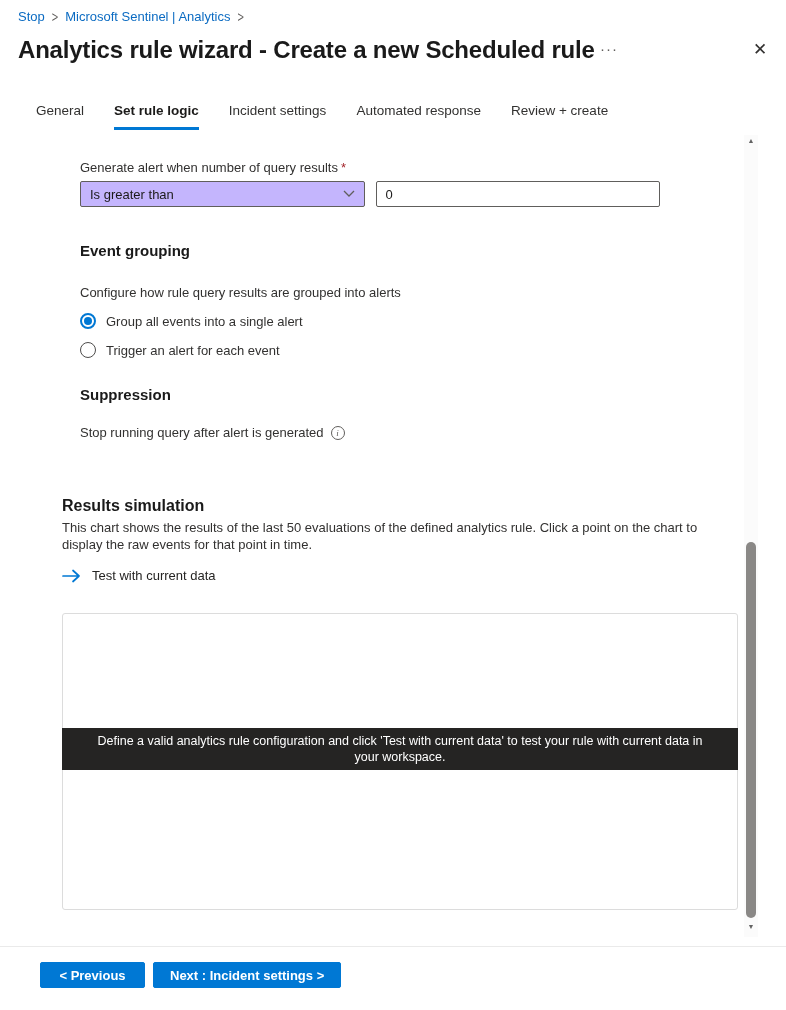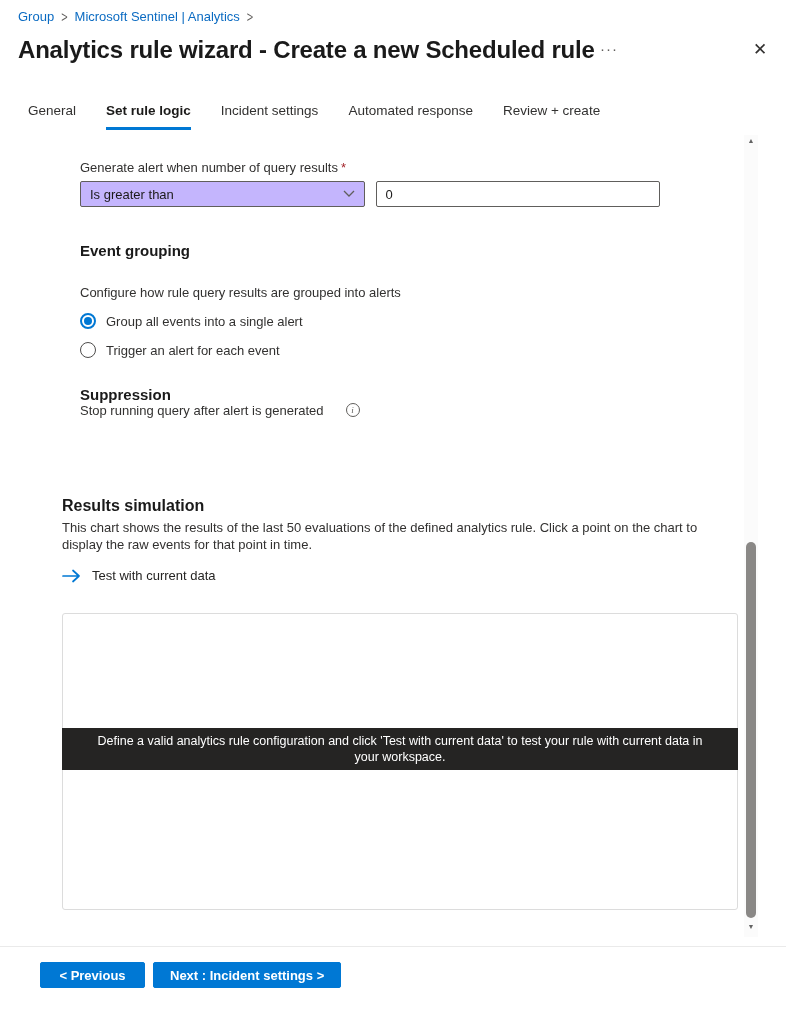--- a/index.html
+++ b/index.html
@@ -33,21 +33,21 @@
   }
   .close-btn {
     position: absolute; top: 38px; right: 14px;
     font-size: 17px; color: #323130; cursor: pointer;
     width: 24px; height: 24px; text-align: center; line-height: 24px;
     font-weight: 300;
   }
 
   
   .tabs {
-    position: absolute; top: 103px; left: 28px;
+    position: absolute; top: 103px; left: 36px;
     display: flex; gap: 30px; font-size: 13.5px;
   }
   .tab { padding-bottom: 9px; cursor: pointer; color: #323130; border-bottom: 3px solid transparent; }
   .tab.active { font-weight: 700; color: #1b1a19; border-bottom: 3px solid #0078d4; }
 
   
   .section-h { font-size: 15px; font-weight: 700; color: #1a1a1a; }
   .field-label { font-size: 13px; color: #323130; }
   .required { color: #a4262c; margin-left: 3px; }
 
@@ -78,21 +78,21 @@
   .radio.checked { border: 2px solid #0078d4; }
   .radio.checked::after {
     content: ""; position: absolute; left: 50%; top: 50%;
     width: 8px; height: 8px; border-radius: 50%; background: #0078d4;
     transform: translate(-50%, -50%);
   }
   .radio-label { font-size: 13px; }
 
   
   .sec-supp { position: absolute; top: 386px; left: 80px; width: 600px; }
-  .supp-label-row { display: flex; align-items: flex-start; gap: 22px; }
+  .supp-label-row { margin-top: 22px; display: flex; align-items: center; gap: 7px; }
   .info-icon {
     width: 14px; height: 14px; border: 1px solid #605e5c; border-radius: 50%;
     font-size: 9px; color: #605e5c; text-align: center; line-height: 12px;
     font-style: italic; font-family: "Liberation Serif", serif; cursor: pointer;
   }
   .toggle-row { margin-top: 9px; display: flex; align-items: center; gap: 12px; }
   .toggle {
     width: 40px; height: 18px; border: 1px solid #4e4d4c; border-radius: 10px;
     position: relative; background: #fff; cursor: pointer;
   }
@@ -140,21 +140,21 @@
     height: 26px; padding: 0 16px; cursor: pointer;
   }
   .btn.prev { width: 105px; }
 </style>
 </head>
 <body>
 
 <div class="page">
 
   <nav class="breadcrumb">
-    <a>Group</a>
+    <a>Stop</a>
     <span class="sep">&gt;</span>
     <a>Microsoft Sentinel | Analytics</a>
     <span class="sep">&gt;</span>
   </nav>
 
   <h1 class="page-title">Analytics rule wizard - Create a new Scheduled rule</h1>
   <span class="more-options">···</span>
   <span class="close-btn">✕</span>
 
   <div class="tabs">

